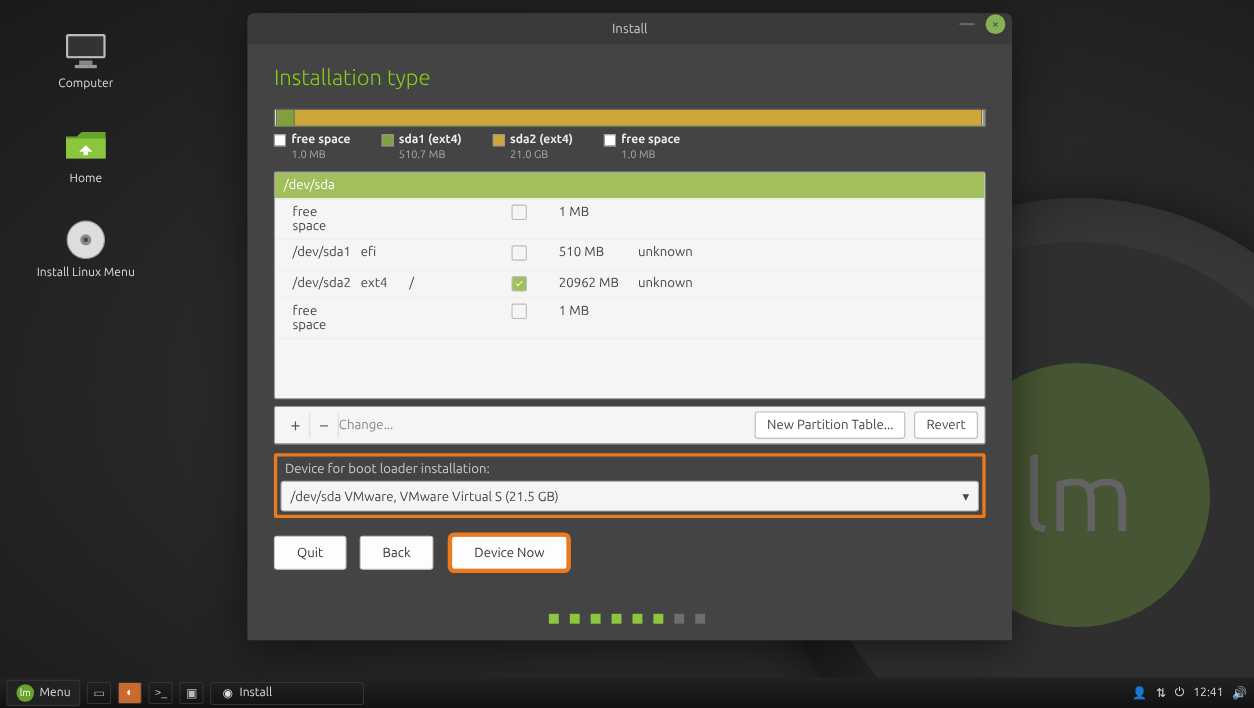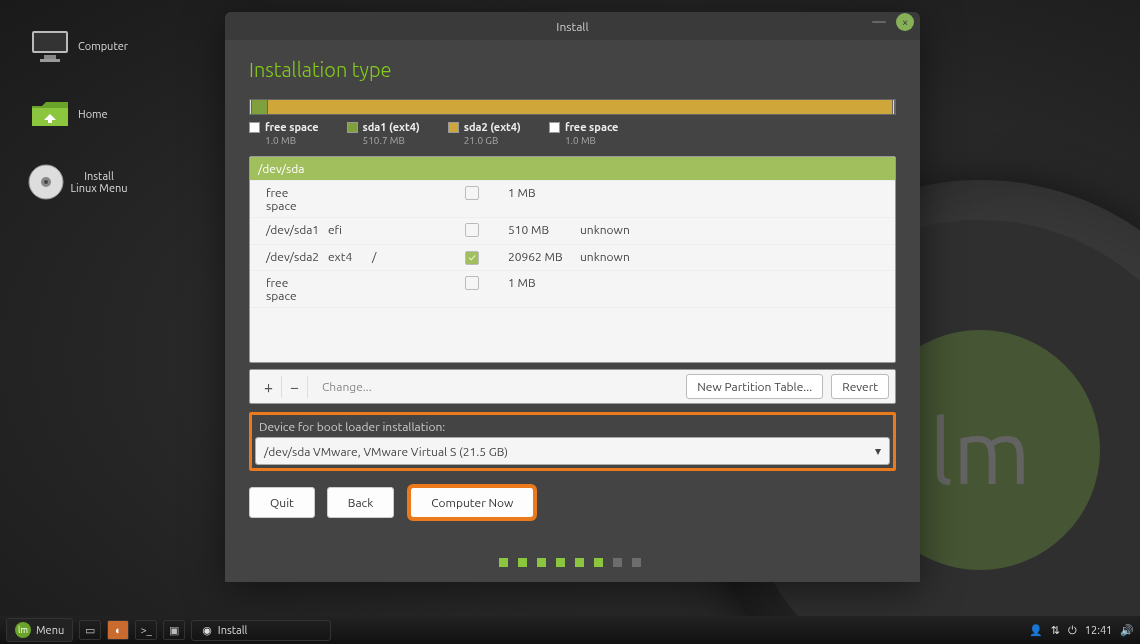--- a/index.html
+++ b/index.html
@@ -2,21 +2,21 @@
 <html><head>
 <meta charset="utf-8">
 <style>
 * { box-sizing: border-box; margin: 0; padding: 0; font-family: "Ubuntu", "Noto Sans", sans-serif; }
 body { width: 1140px; height: 644px; overflow: hidden; position: relative; background: radial-gradient(ellipse at 60% 55%, #4a4a4a 0%, #2a2a2a 45%, #1a1a1a 100%); }
 .bg-circle { position:absolute; right:-120px; top:180px; width:560px; height:560px; border-radius:50%; background:#3a3a3a; box-shadow:inset 40px -40px 120px rgba(0,0,0,.6), 0 0 40px rgba(0,0,0,.5); }
 .bg-circle::after { content:""; position:absolute; inset:40px; border-radius:50%; background:#2f2f2f; }
 .mint-logo-bg { position:absolute; right:40px; top:330px; width:240px; height:240px; border-radius:50%; background:#8cc63f; display:flex; align-items:center; justify-content:center; color:#fff; font-size:90px; opacity:.25; }
 
 .desktop-icons { position:absolute; top:28px; left:28px; display:flex; flex-direction:column; gap:32px; width:100px; }
-.dicon { display:flex; align-items:center; gap:6px; color:#ddd; font-size:11px; text-align:center; }
+.dicon { display:flex; flex-direction:column; align-items:center; gap:6px; color:#ddd; font-size:11px; text-align:center; }
 .dicon .iwrap { width:44px; height:36px; display:flex; align-items:center; justify-content:center; }
 
 .window { position:absolute; left:225px; top:12px; width:695px; height:570px; background:#2f2f2f; border-radius:6px; box-shadow:0 8px 40px rgba(0,0,0,.5); display:flex; flex-direction:column; }
 .win-title { height:28px; background:#3a3a3a; border-radius:6px 6px 0 0; position:relative; display:flex; align-items:center; justify-content:center; color:#ccc; font-size:12px; }
 .win-ctrls { position:absolute; right:6px; top:5px; display:flex; gap:10px; }
 .win-min { background:#666; width:14px; height:2px; border-radius:1px; margin-top:4px; }
 .win-close { background:#87b158; width:18px; height:18px; border-radius:50%; display:flex; align-items:center; justify-content:center; color:#333; font-size:11px; margin-top:-4px; }
 
 .installer-header { padding:18px 24px; color:#84cc16; font-size:20px; font-weight:300; background:#444; }
 .installer-body { flex:1; background:#444; padding:0 24px 16px; }
@@ -40,21 +40,21 @@
 .pth .pc, .prow .pc { padding:5px 8px; }
 .pc.dev{width:70px} .pc.typ{width:44px} .pc.mp{width:80px} .pc.fmt{width:56px;text-align:center} .pc.sz{width:72px} .pc.used{width:62px} .pc.sys{flex:1}
 .prow { display:flex; border-bottom:1px solid #eee; color:#444;justify-content:flex-end; }
 .prow.sel { background:#a2bf5d; color:#fff; }
 .ck { width:14px; height:14px; border:1px solid #bbb; border-radius:2px; display:inline-block; }
 .ck.on { background:#a2bf5d; color:#fff; text-align:center; font-size:10px; line-height:12px; }
 .ptable .spacer { height:54px; }
 
 .tool-row { display:flex; align-items:center; margin-top:6px; background:#f5f5f5; border:1px solid #999; border-radius:2px; padding:4px 6px; }
 .tbtn { width:26px; height:22px; display:flex; align-items:center; justify-content:center; font-size:16px; color:#555; border-right:1px solid #ddd; cursor:pointer;}
-.tlink { color:#888; font-size:12px; margin-left:14px; }
+.tlink { color:#888; font-size:12px; margin-left:0; }
 .tspace { flex:1; }
 .btnlight { background:#fff; border:1px solid #bbb; border-radius:3px; padding:5px 10px; font-size:12px; color:#444; cursor:pointer; }
 
 .boot-label { color:#ccc; font-size:12px; margin:12px 2px 6px; }
 .boot-select { background:#f5f5f5; border:1px solid #aaa; border-radius:3px; padding:6px 8px; font-size:12px; color:#444; display:flex; align-items:center; justify-content:space-between; }
 .hl-box { border:3px solid #ec7a1c; border-radius:2px; padding:3px; }
 
 .action-row { display:flex; justify-content:flex-start; gap:12px; margin-top:16px; }
 .abtn { background:#fdfdfd; border:1px solid #ccc; border-radius:3px; padding:8px 20px; font-size:12px; color:#333; cursor:pointer; }
 .abtn.hl { outline:4px solid #ec7a1c; outline-offset:-1px; margin-left:4px;}
@@ -225,21 +225,21 @@
       <div class="boot-label" style="margin:2px 4px 4px">Device for boot loader installation:</div>
       <div class="boot-select">
         <span>/dev/sda   VMware, VMware Virtual S (21.5 GB)</span>
         <span>▾</span>
       </div>
     </div>
 
     <div class="action-row">
       <button class="abtn">Quit</button>
       <button class="abtn">Back</button>
-      <button class="abtn hl">Computer Now</button>
+      <button class="abtn hl">Device Now</button>
     </div>
 
   </div>
 </div>
 
 <div class="dots">
   <div class="dot act"></div>
     <div class="dot act"></div>
     <div class="dot act"></div>
     <div class="dot act"></div>

